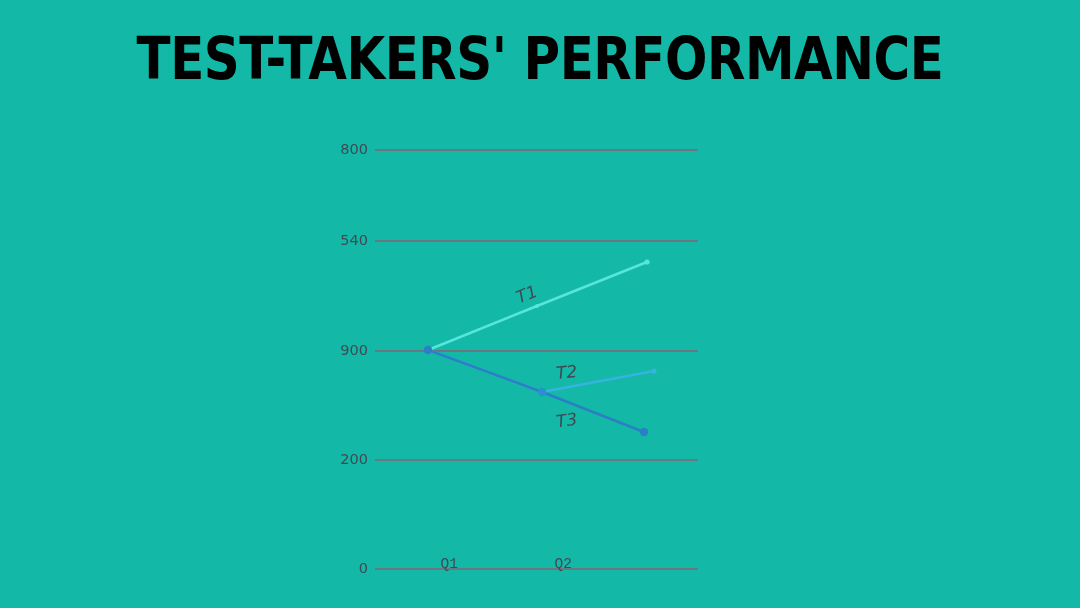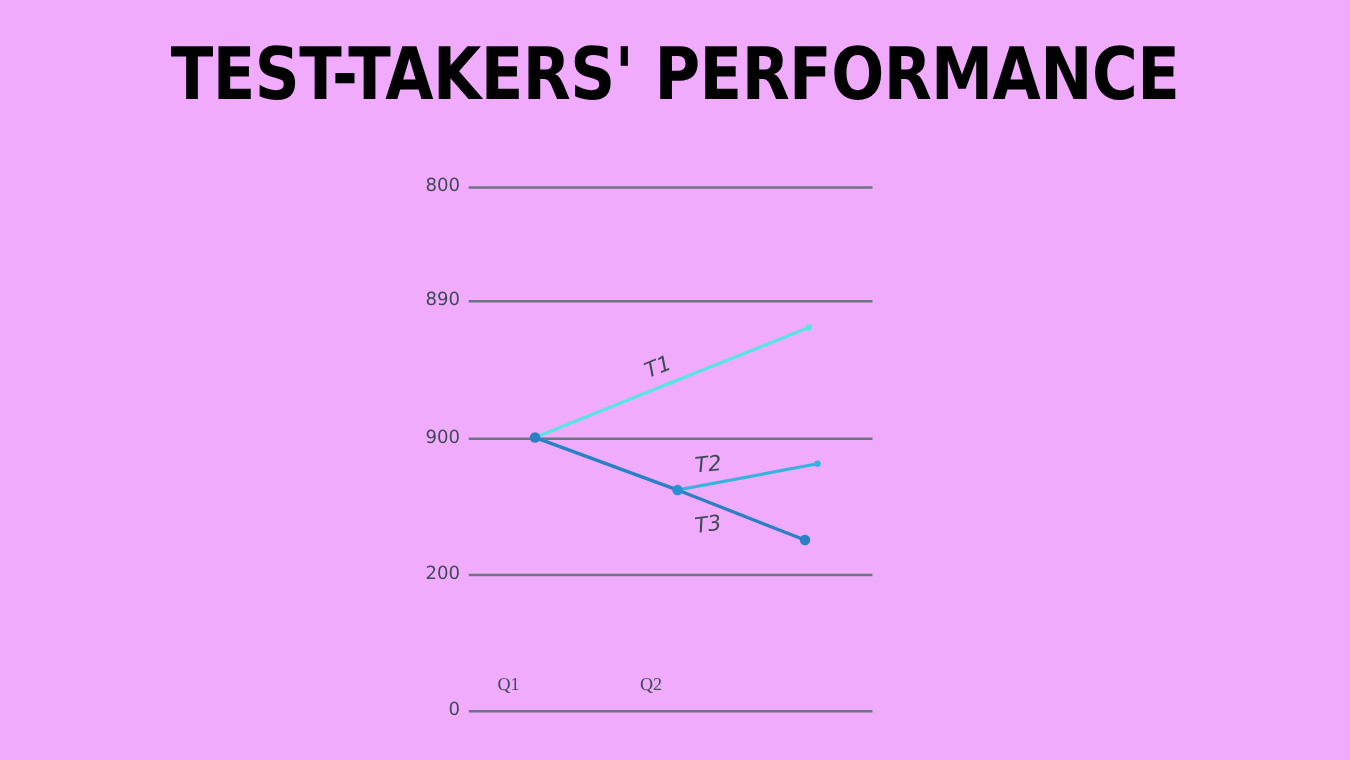--- a/index.html
+++ b/index.html
@@ -11,21 +11,21 @@
     width: 1080px;
     height: 608px;
     background: #ccf0fd;
     font-family: "DejaVu Sans", "Liberation Sans", sans-serif;
     overflow: hidden;
     position: relative;
   }
   #slide {
     position: absolute;
     inset: 0;
-    background: #f0abfc;
+    background: #14b8a6;
   }
   #chart-title {
     position: absolute;
     left: 0;
     top: 28px;
     width: 1080px;
     text-align: center;
     font-family: "DejaVu Sans", "Liberation Sans", sans-serif;
     font-weight: 700;
     font-size: 58px;
@@ -61,26 +61,26 @@
     font-family: "DejaVu Sans", "Liberation Sans", sans-serif;
   }
   .y-tick {
     position: absolute;
     left: 322px;
     width: 46px;
     height: 18px;
   }
   .x-tick-label {
     position: absolute;
-    top: 540px;
+    top: 556px;
     font-size: 14.5px;
     color: #3f4a55;
-    text-align: left;
+    text-align: right;
     width: 60px;
-    font-family: Liberation Serif, serif;
+    font-family: Liberation Mono, monospace;
   }
   .series-label {
     position: absolute;
     font-size: 17px;
     color: #3f4a55;
     font-family: "DejaVu Sans", "Liberation Sans", sans-serif;
     font-style: italic;
     white-space: nowrap;
   }
   svg#lines {
@@ -107,21 +107,21 @@
       <div class="grid-line" style="top:350px"></div>
       <div class="grid-line" style="top:459px"></div>
       <div class="grid-line" style="top:568px"></div>
     </div>
 
     <div>
       <div class="y-tick" style="top:141px">
         <span class="y-tick-label">800</span>
       </div>
       <div class="y-tick" style="top:232px">
-        <span class="y-tick-label">890</span>
+        <span class="y-tick-label">540</span>
       </div>
       <div class="y-tick" style="top:342px">
         <span class="y-tick-label">900</span>
       </div>
       <div class="y-tick" style="top:451px">
         <span class="y-tick-label">200</span>
       </div>
       <div class="y-tick" style="top:560px">
         <span class="y-tick-label">0</span>
       </div>

